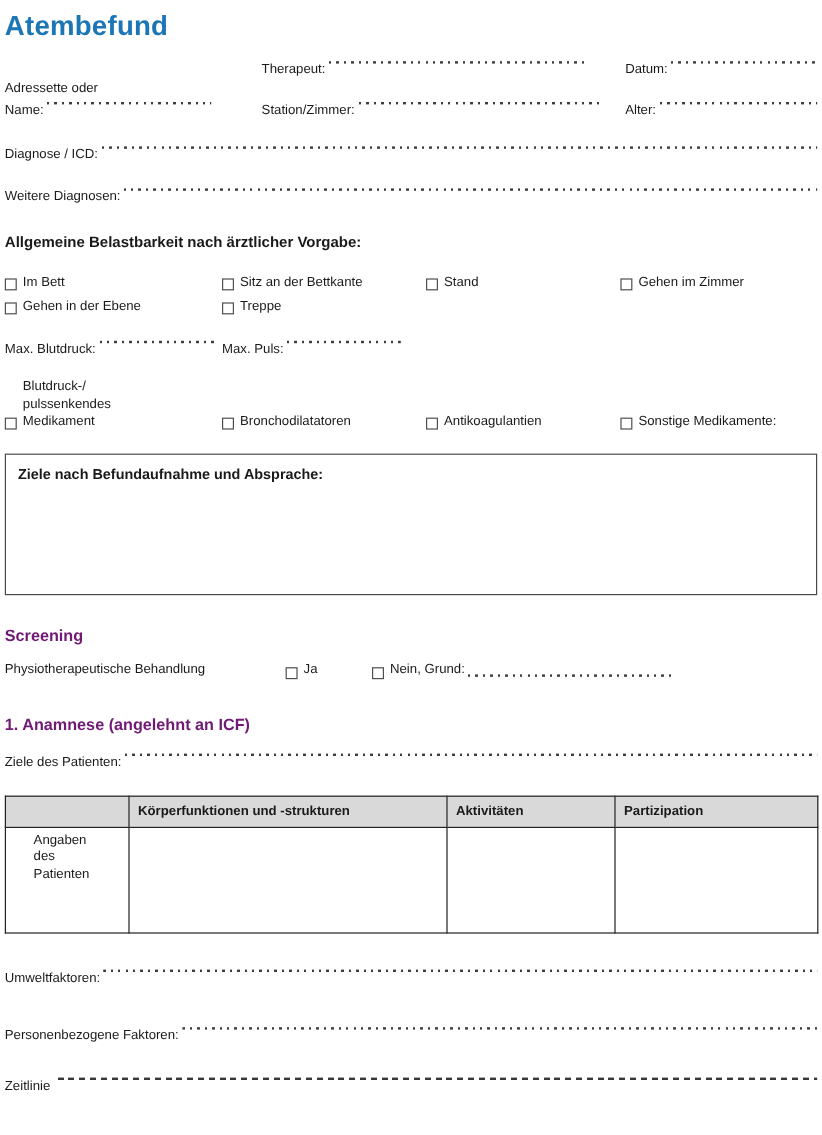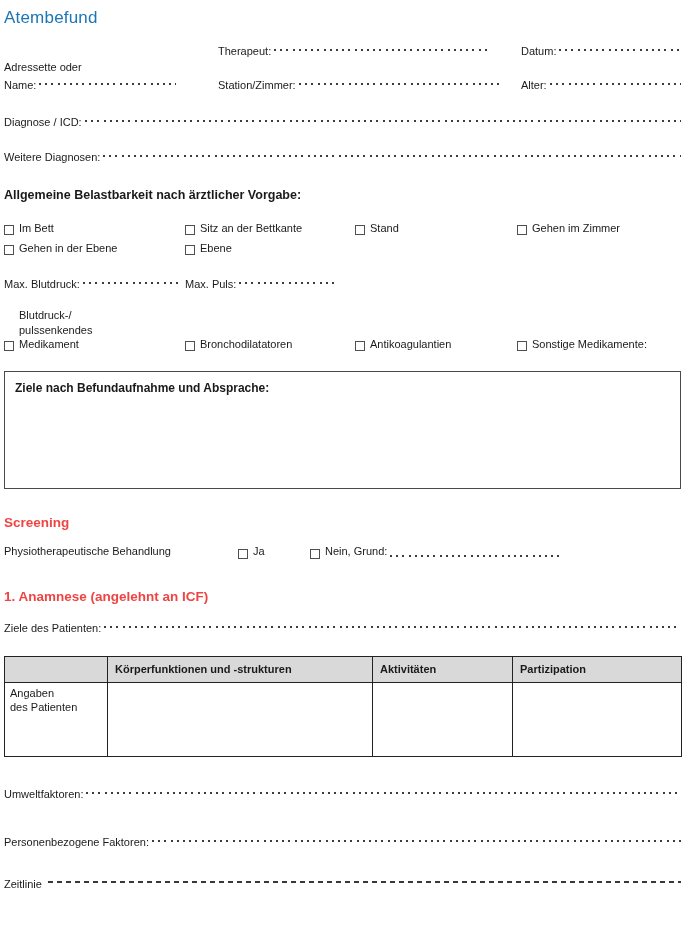--- a/index.html
+++ b/index.html
@@ -1,20 +1,20 @@
 <!DOCTYPE html>
 <html><head>
 <meta charset="utf-8">
 <style>
   *{margin:0;padding:0;box-sizing:border-box}
   html,body{background:#fff}
   body{width:685px;height:946px;font-family:"Liberation Sans","DejaVu Sans",sans-serif;font-size:11px;color:#1a1a1a;overflow:hidden}
   .page{padding:8px 4px 0 4px;height:100%}
-  .title{color:#1c76b5;font-weight:normal;font-size:17px;letter-spacing:.2px}
-  .row{display:flex;align-items:center}
+  .title{color:#1c76b5;font-weight:bold;font-size:23px;letter-spacing:.2px}
+  .row{display:flex;align-items:flex-start}
   .lbl{line-height:1.3;flex:0 0 auto}
   .dots{flex:1 1 auto;height:2px;margin:0 0 2px 3px;
         background-image:repeating-linear-gradient(to right,#3d3d3d 0 2px,transparent 2px 6.2px)}
   .dashes{flex:1 1 auto;height:2px;margin:0 0 3px 6px;
         background-image:repeating-linear-gradient(to right,#383838 0 5px,transparent 5px 9px)}
   .header-grid{display:grid;grid-template-columns:172px 42px 282px 21px 160px;grid-template-rows:18px 16px 18px;align-items:end;margin-top:12px}
   .hc1{grid-column:1}.hc2{grid-column:3}.hc3{grid-column:5}
   .hr1{grid-row:1}.hr2{grid-row:2}.hr3{grid-row:3}
   .pr10{padding-right:10px}
   .mt-diagnose{margin-top:23px}
@@ -24,31 +24,31 @@
   .cbrow{display:flex;align-items:flex-end}
   .cb{width:10px;height:10px;border:1px solid #4f4f4f;margin:1px 5px 0 0;flex:0 0 auto;background:#fff}
   .cb-label{line-height:1.3}
   .pre{white-space:pre-line}
   .vitals{display:grid;grid-template-columns:181px 1fr;margin-top:22px}
   .vitals .pad{padding-right:6px}
   .dots-w95{flex:0 0 95px}
   .meds{margin-top:17px}
   .goals-box{margin-top:20px;border:1px solid #4a4a4a;height:118px;padding:9px 10px}
   .goals-heading{font-weight:bold;font-size:12px}
-  .h-blue{color:#ef4444;font-weight:bold;font-size:13.5px}
+  .h-blue{color:#701a75;font-weight:bold;font-size:13.5px}
   .mt-screening{margin-top:26px}
   .screening-line1{display:grid;grid-template-columns:234px 72px 1fr;margin-top:14px;align-items:start}
   .nein-dots{flex:0 0 172px;align-self:flex-end;margin-bottom:2px}
   .screening-line2{margin:6px 0 0 306px}
   .mt-anamnese{margin-top:30px}
   .mt-zielepat{margin-top:17px}
   .icf-table{border-collapse:collapse;table-layout:fixed;width:677px;margin-top:21px}
   .icf-table th,.icf-table td{border:1px solid #222}
   .icf-table th{background:#d9d9d9;text-align:left;font-size:11px;font-weight:bold;padding:4px 7px;height:26px}
-  .icf-table td{height:74px;vertical-align:top;padding:3px 5px;font-size:11px;line-height:1.3}
+  .icf-table td{height:88px;vertical-align:top;padding:3px 23px;font-size:11px;line-height:1.3}
   .mt-personen{margin-top:34px}
   .mt-umwelt{margin-top:30px}
   .mt-zeit{margin-top:27px}
 </style>
 </head>
 <body>
 
 <div class="page">
 
   <div class="title">Atembefund</div>
@@ -107,21 +107,21 @@
     <div class="cbrow">
       <span class="cb"></span>
       <span class="cb-label">Gehen im Zimmer</span>
     </div>
     <div class="cbrow">
       <span class="cb"></span>
       <span class="cb-label">Gehen in der Ebene</span>
     </div>
     <div class="cbrow">
       <span class="cb"></span>
-      <span class="cb-label">Ebene</span>
+      <span class="cb-label">Treppe</span>
     </div>
   </div>
 
   <div class="vitals">
     <div class="row pad">
       <span class="lbl">Max. Blutdruck:</span>
       <span class="dots"></span>
     </div>
     <div class="row">
       <span class="lbl">Max. Puls:</span>

